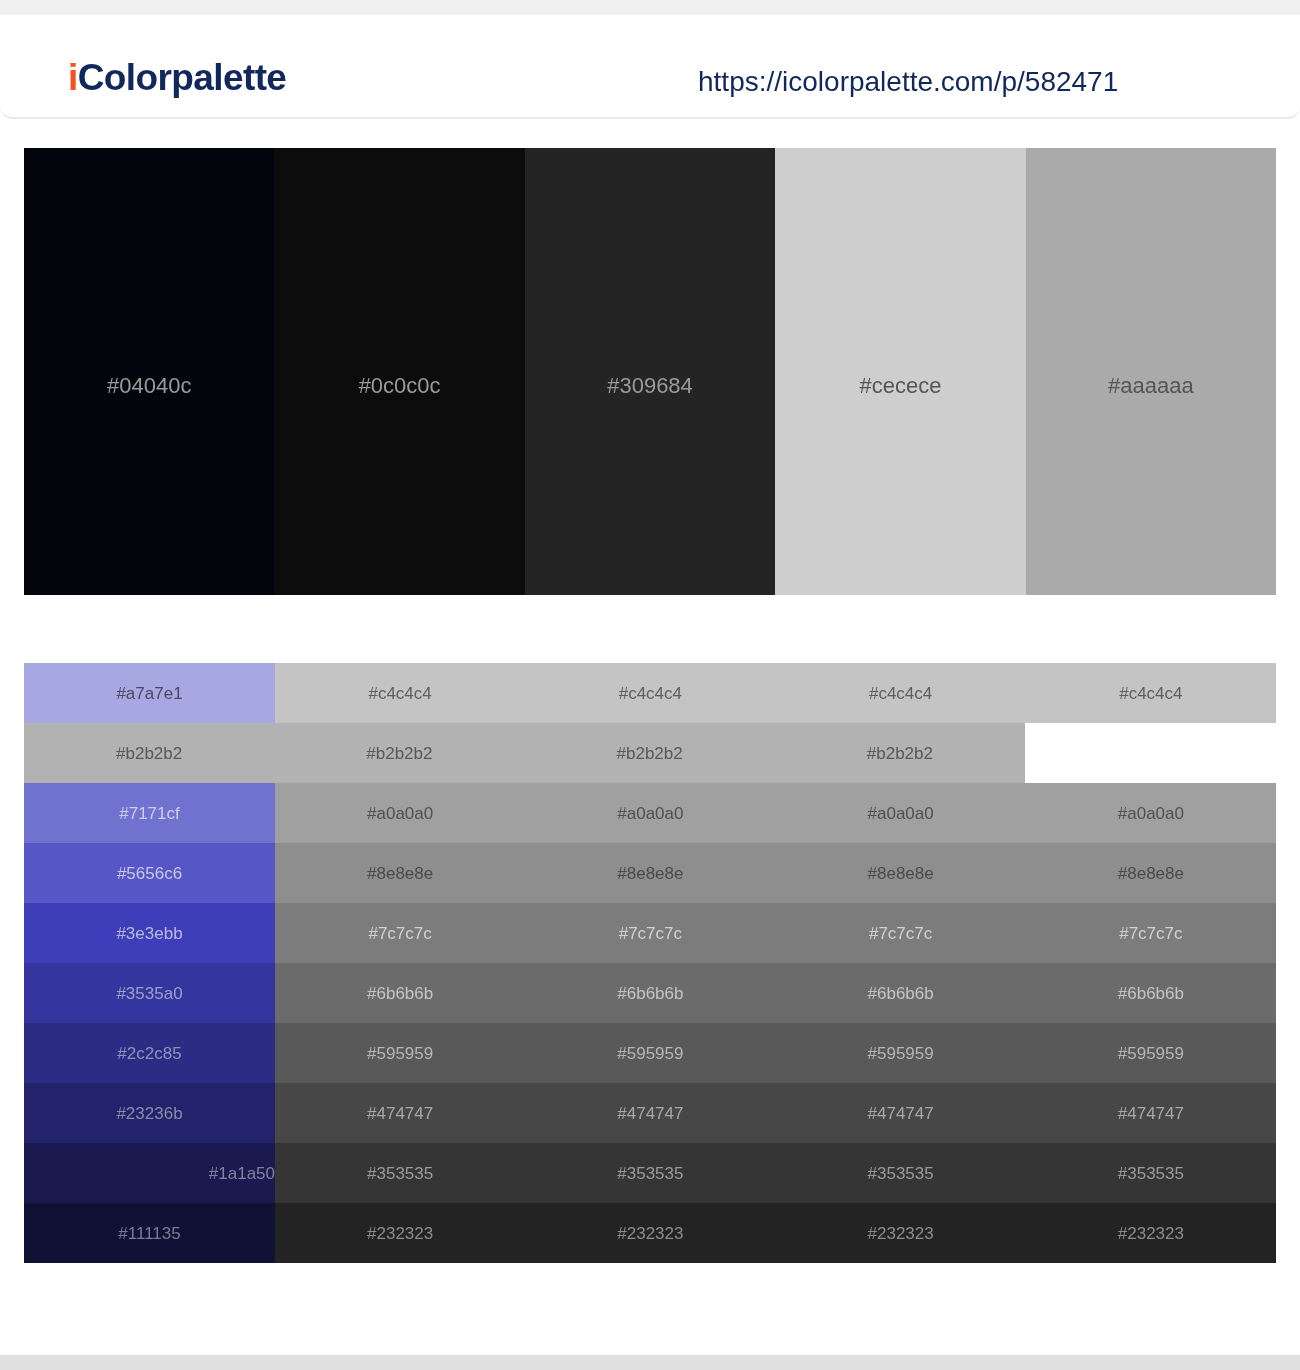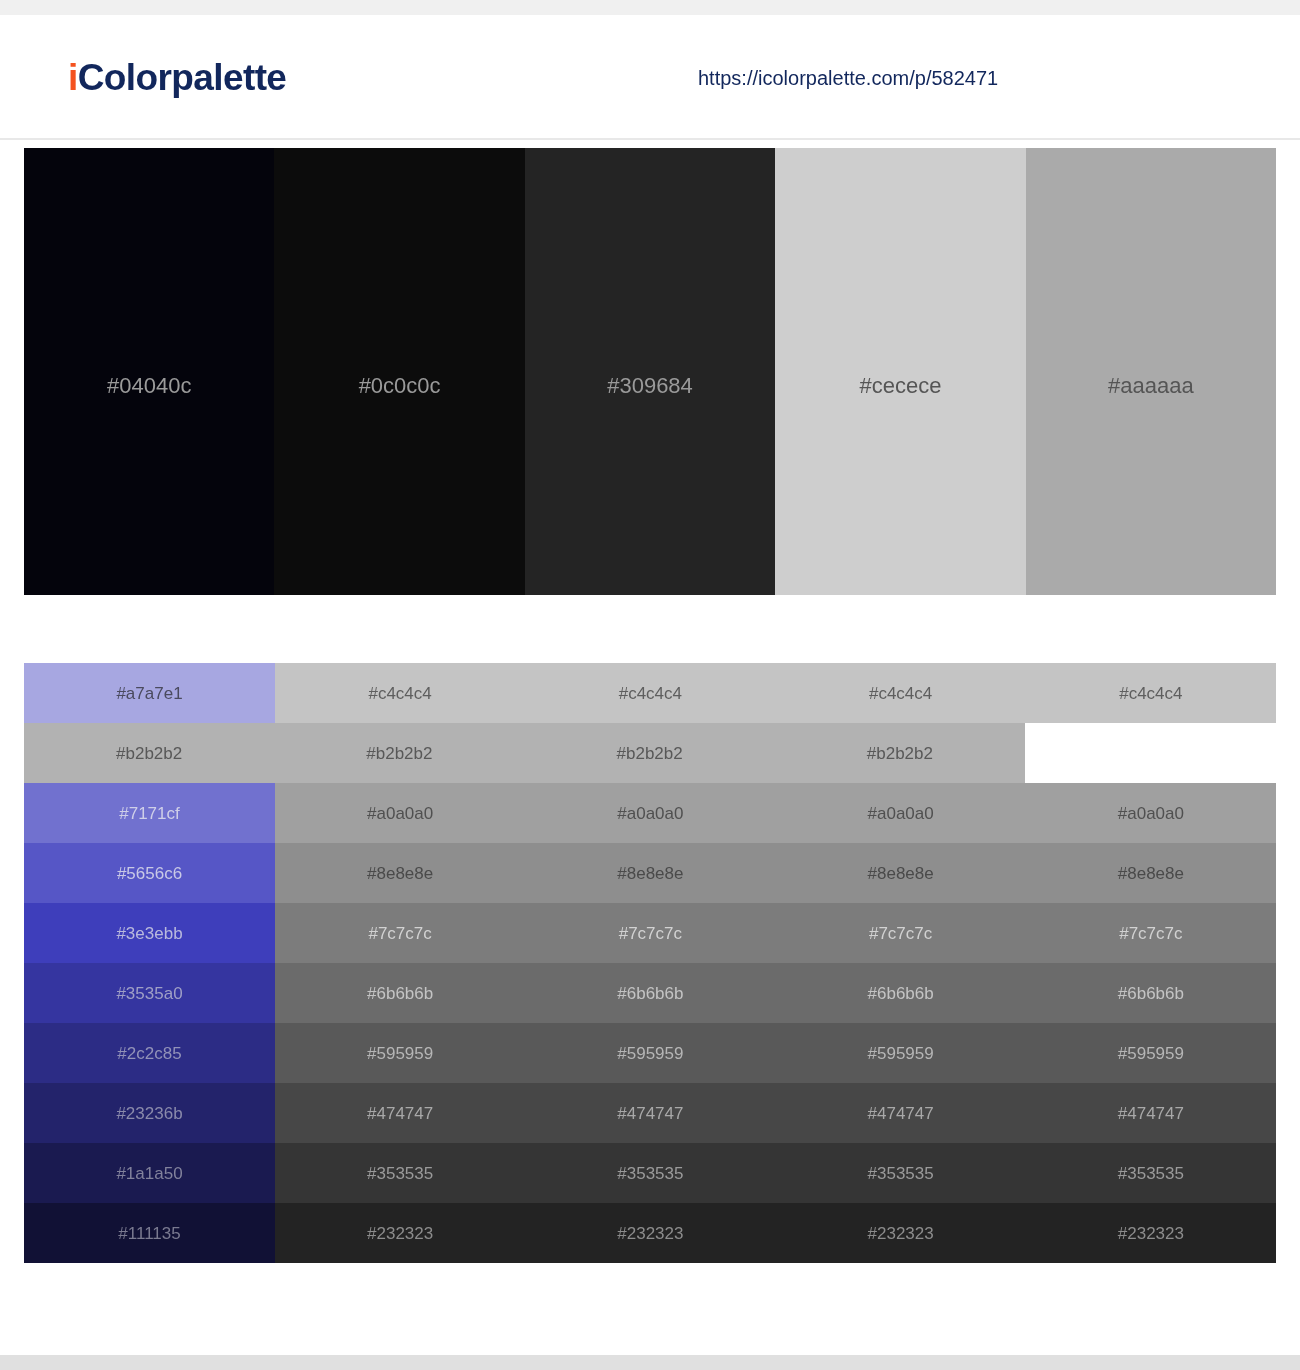--- a/index.html
+++ b/index.html
@@ -19,43 +19,44 @@
     width: 1300px;
     height: 15px;
     background: #f0f0f0;
   }
 
   
   .header {
     position: absolute;
     top: 15px; left: 0;
     width: 1300px;
-    height: 125px;
+    height: 104px;
     background: #ffffff;
     border-bottom: 2px solid #e8e8e8;
+    border-radius: 13px;
   }
 
   .logo {
     position: absolute;
     left: 68px;
     top: 44px;
     font-size: 37px;
     font-weight: bold;
     letter-spacing: -0.6px;
     white-space: nowrap;
     line-height: 1;
   }
   .logo .logo-i { color: #f4521f; }
   .logo .logo-rest { color: #12275c; }
 
   .page-url {
     position: absolute;
     left: 698px;
     top: 53px;
-    font-size: 20px;
+    font-size: 28px;
     color: #12275c;
     white-space: nowrap;
     line-height: 1;
   }
 
   
   .swatch-strip {
     position: absolute;
     left: 24px;
     top: 148px;
@@ -275,21 +276,21 @@
       </div>
       <div class="shade-cell neutral" style="background: rgb(71, 71, 71);">
         <div class="shade-text" style="color: rgb(168, 168, 168);">#474747</div>
       </div>
       <div class="shade-cell neutral" style="background: rgb(71, 71, 71);">
         <div class="shade-text" style="color: rgb(168, 168, 168);">#474747</div>
       </div>
     </div>
     <div class="shade-row">
       <div class="shade-cell accent" style="background: rgb(26, 26, 80);">
-        <div class="shade-text" style="color: rgb(130, 130, 156);">#1a1a50</div>
+        <div class="shade-text" style="color: rgb(130, 130, 156); text-align: right;">#1a1a50</div>
       </div>
       <div class="shade-cell neutral" style="background: rgb(53, 53, 53);">
         <div class="shade-text" style="color: rgb(154, 154, 154);">#353535</div>
       </div>
       <div class="shade-cell neutral" style="background: rgb(53, 53, 53);">
         <div class="shade-text" style="color: rgb(154, 154, 154);">#353535</div>
       </div>
       <div class="shade-cell neutral" style="background: rgb(53, 53, 53);">
         <div class="shade-text" style="color: rgb(154, 154, 154);">#353535</div>
       </div>

